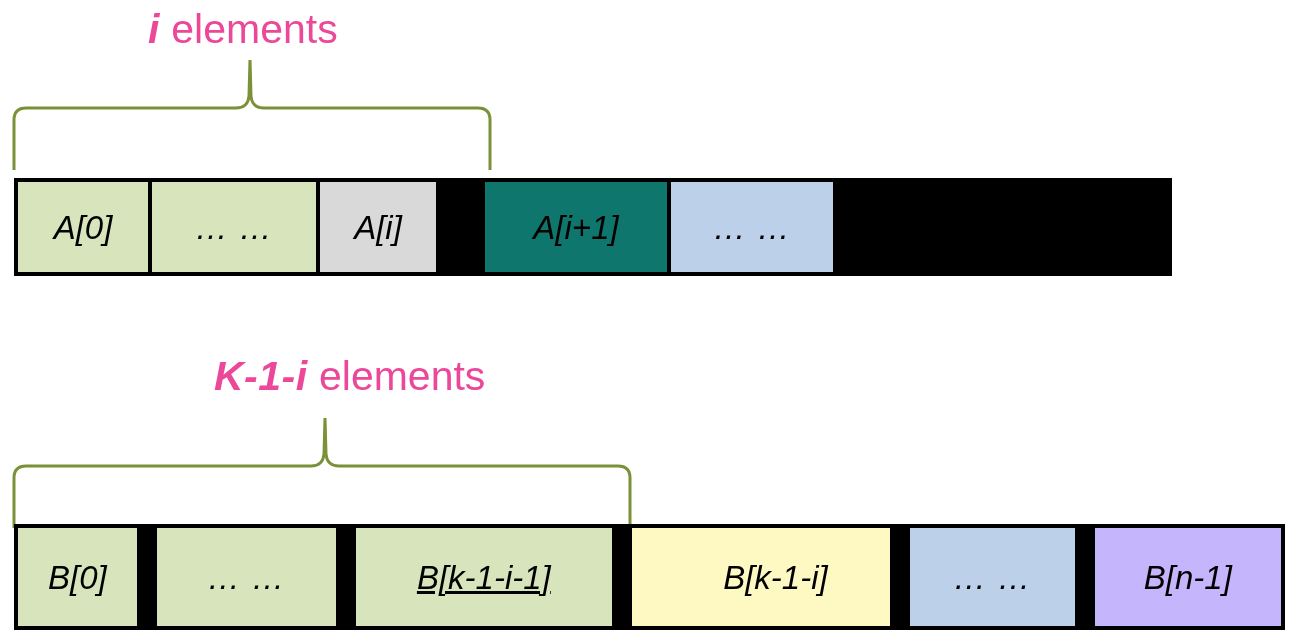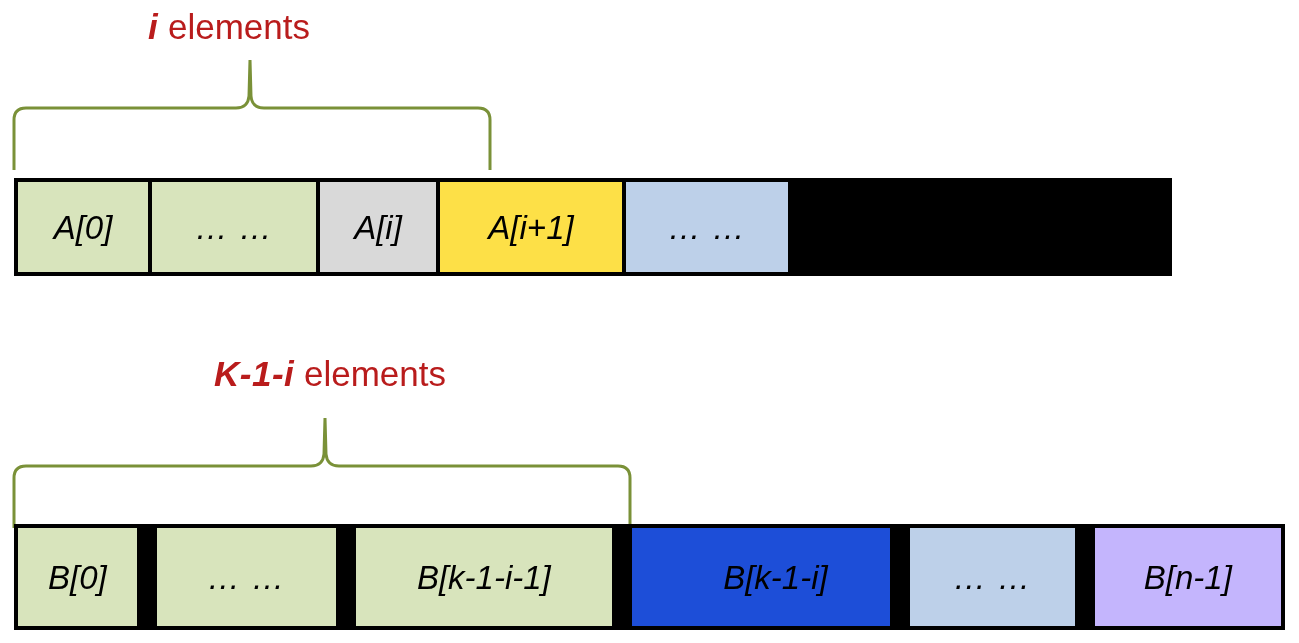--- a/index.html
+++ b/index.html
@@ -19,23 +19,23 @@
     position: absolute;
     left: 0; top: 0;
     width: 1299px;
     height: 643px;
   }
 
   
   .brace-label {
     position: absolute;
     white-space: nowrap;
-    color: #b91c1c;
+    color: #ec4899;
     font-family: "Liberation Sans", sans-serif;
-    font-size: 35px;
+    font-size: 41px;
     line-height: 1;
   }
   .brace-label .var {
     font-weight: bold;
     font-style: italic;
     letter-spacing: 0.5px;
   }
   .brace-label .rest {
     font-weight: normal;
     font-style: normal;
@@ -112,36 +112,36 @@
   <div class="brace-wrap" id="brace-1">
     <svg width="500" height="110" viewBox="0 0 500 110" fill="none" xmlns="http://www.w3.org/2000/svg">
       <path d="M6 110 L6 60 Q6 48 18 48 L228 48 Q240 48 241 36 L242 0 L243 36 Q244 48 256 48 L470 48 Q482 48 482 60 L482 110" stroke="#7a9138" stroke-width="3" fill="none" stroke-linecap="round" stroke-linejoin="round"></path>
     </svg>
   </div>
 
   <div class="array-row" id="row-a">
     <div class="cell" style="width:130px;background:#d8e4bc;">A[0]</div>
     <div class="cell ellipsis" style="width:164px;background:#d8e4bc;">… …</div>
     <div class="cell" style="width:116px;background:#d9d9d9;">A[i]</div>
-    <div class="cell" style="width:182px;background:#fde047;">A[i+1]</div>
+    <div class="cell" style="width:182px;background:#0f766e;margin-left:45px;">A[i+1]</div>
     <div class="cell ellipsis" style="width:162px;background:#bdd0e9;">… …</div>
   </div>
 
   <div class="brace-label" id="label-k">
     <span class="var">K-1-i</span><span class="rest"> elements</span>
   </div>
 
   <div class="brace-wrap" id="brace-2">
     <svg width="650" height="110" viewBox="0 0 650 110" fill="none" xmlns="http://www.w3.org/2000/svg">
       <path d="M6 110 L6 60 Q6 48 18 48 L303 48 Q315 48 316 36 L317 0 L318 36 Q319 48 331 48 L610 48 Q622 48 622 60 L622 110" stroke="#7a9138" stroke-width="3" fill="none" stroke-linecap="round" stroke-linejoin="round"></path>
     </svg>
   </div>
 
   <div class="array-row" id="row-b">
     <div class="cell" style="width:130px;background:#d8e4bc;">B[0]</div>
     <div class="cell ellipsis" style="width:196px;background:#d8e4bc;">… …</div>
-    <div class="cell" style="width:280px;background:#d8e4bc;">B[k-1-i-1]</div>
-    <div class="cell" style="width:280px;background:#1d4ed8;padding-left:29px;">B[k-1-i]</div>
+    <div class="cell" style="width:280px;background:#d8e4bc;text-decoration:underline;">B[k-1-i-1]</div>
+    <div class="cell" style="width:280px;background:#fef9c3;padding-left:29px;">B[k-1-i]</div>
     <div class="cell ellipsis" style="width:180px;background:#bdd0e9;">… …</div>
     <div class="cell" style="width:204px;background:#c4b5fd;font-style:italic;">B[n-1]</div>
   </div>
 
 </div>
 
 </body></html>

